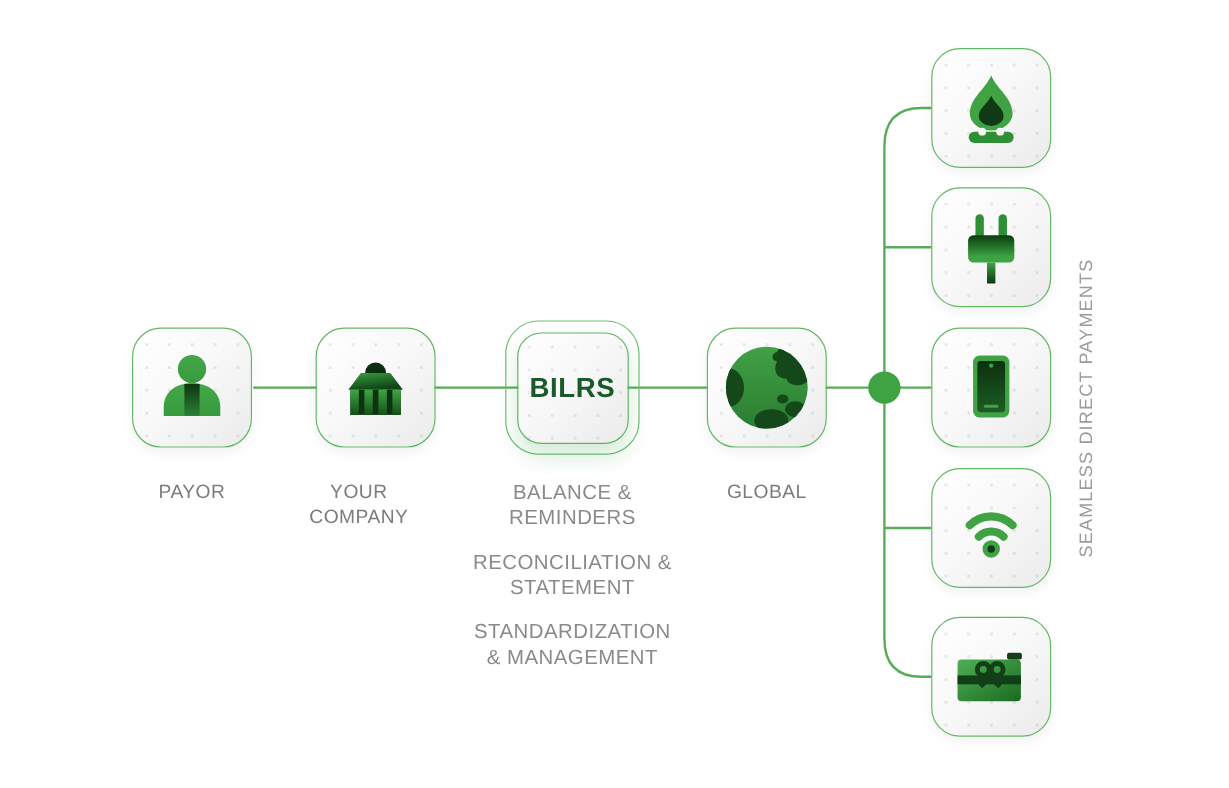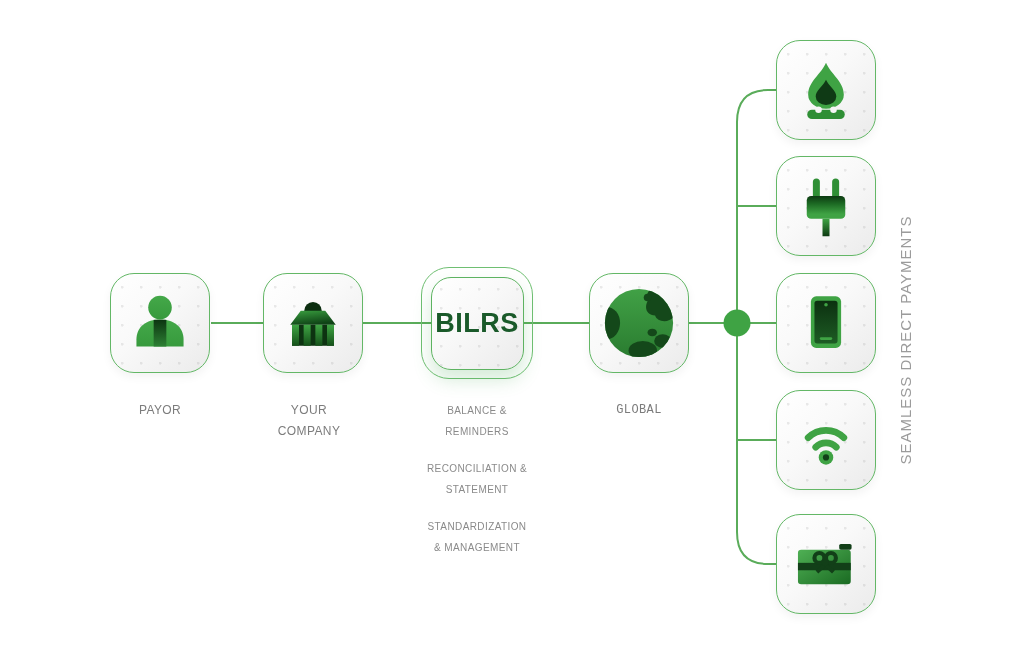--- a/index.html
+++ b/index.html
@@ -28,33 +28,33 @@
     width:93px;height:93px;border-radius:20px;border:1.5px solid #5db361;box-sizing:border-box;
     background-image:
       radial-gradient(circle at 1.2px 1.2px, rgba(110,110,110,0.14) 1.1px, transparent 1.7px),
       linear-gradient(135deg,#ffffff 0%,#f8f8f8 45%,#ebebeb 100%);
     background-size:19px 19px,100% 100%;
     background-position:8px 10px,0 0;
     box-shadow:0 10px 18px rgba(70,170,80,0.22);
     display:flex;align-items:center;justify-content:center;
   }
   .wordmark{
-    font-size:27px;font-weight:700;letter-spacing:0.5px;color:#1a5a2a;
+    font-size:23px;font-weight:700;letter-spacing:0.5px;color:#1a5a2a;
   }
   .node-label{
     position:absolute;z-index:2;width:150px;text-align:center;
-    font-size:12px;color:#7c7c7c;letter-spacing:0.4px;line-height:21px;
+    font-size:16px;color:#7c7c7c;letter-spacing:0.4px;line-height:21px;
     white-space:pre-line;
   }
   .features{
     position:absolute;z-index:2;left:377px;top:400px;width:200px;
     display:flex;flex-direction:column;gap:16px;
   }
   .feature-item{
-    text-align:center;font-size:10px;color:#8a8a8a;letter-spacing:0.4px;
+    text-align:center;font-size:17px;color:#8a8a8a;letter-spacing:0.4px;
     line-height:21px;white-space:pre-line;
   }
   .vertical-caption{
     position:absolute;z-index:2;left:762px;top:330px;width:290px;height:20px;
     transform:rotate(-90deg);
     text-align:center;font-size:15px;color:#9b9b9b;letter-spacing:1px;
   }
 </style>
 </head>
 <body>
@@ -102,21 +102,21 @@
       </defs>
       <path d="M22 18 a10 10 0 0 1 20 0 v1 h-20 z" fill="#0c2e10"></path>
       <path d="M18 18 H46 L58 34 H6 Z" fill="url(#roofG)"></path>
       <rect x="8" y="34" width="48" height="24" fill="#0d3311"></rect>
       <rect x="8" y="34" width="8" height="24" fill="url(#colG)"></rect>
       <rect x="21.3" y="34" width="8" height="24" fill="url(#colG)"></rect>
       <rect x="34.7" y="34" width="8" height="24" fill="url(#colG)"></rect>
       <rect x="48" y="34" width="8" height="24" fill="url(#colG)"></rect>
     </svg>
   </div>
-  <div class="node-label" style="left:234px;top:400px;">YOUR
+  <div class="node-label" style="left:224px;top:400px;">YOUR
 COMPANY</div>
 
   <div class="bilrs-outer" style="left:421px;top:267px;">
     <div class="bilrs-inner">
       <span class="wordmark">BILRS</span>
     </div>
   </div>
 
   <div class="features">
     <div class="feature-item">BALANCE &amp;
@@ -142,21 +142,21 @@
       <g fill="#14481a" clip-path="url(#globeClip)">
         <ellipse cx="4" cy="38" rx="14" ry="17"></ellipse>
         <path d="M54 0 H76 V30 C70 39 57 37 55 30 C47 30 43 23 47 15 C45 9 47 3 54 0 Z"></path>
         <circle cx="47" cy="11" r="4"></circle>
         <ellipse cx="42" cy="67" rx="15" ry="10"></ellipse>
         <ellipse cx="63" cy="57" rx="9" ry="7"></ellipse>
         <ellipse cx="52" cy="48" rx="5" ry="4"></ellipse>
       </g>
     </svg>
   </div>
-  <div class="node-label" style="left:564px;top:400px;font-family:Liberation Mono, monospace;">GLOBAL</div>
+  <div class="node-label" style="left:564px;top:400px;">GLOBAL</div>
 
   <div class="node" style="left:776px;top:40px;">
     <svg width="60" height="60" viewBox="0 0 64 64">
       <path d="M32 3 C27 15 13 23 13 37 A19 15 0 0 0 51 37 C51 23 37 15 32 3 Z" fill="#3fa344"></path>
       <path d="M32 21 C29 28 21 32 21 39 A11 9 0 0 0 43 39 C43 32 35 28 32 21 Z" fill="#0f3a15"></path>
       <rect x="12" y="53" width="40" height="10" rx="5" fill="#2f8f35"></rect>
       <circle cx="24" cy="53" r="3.5" fill="#f5f5f5"></circle>
       <circle cx="40" cy="53" r="3.5" fill="#f5f5f5"></circle>
     </svg>
   </div>

